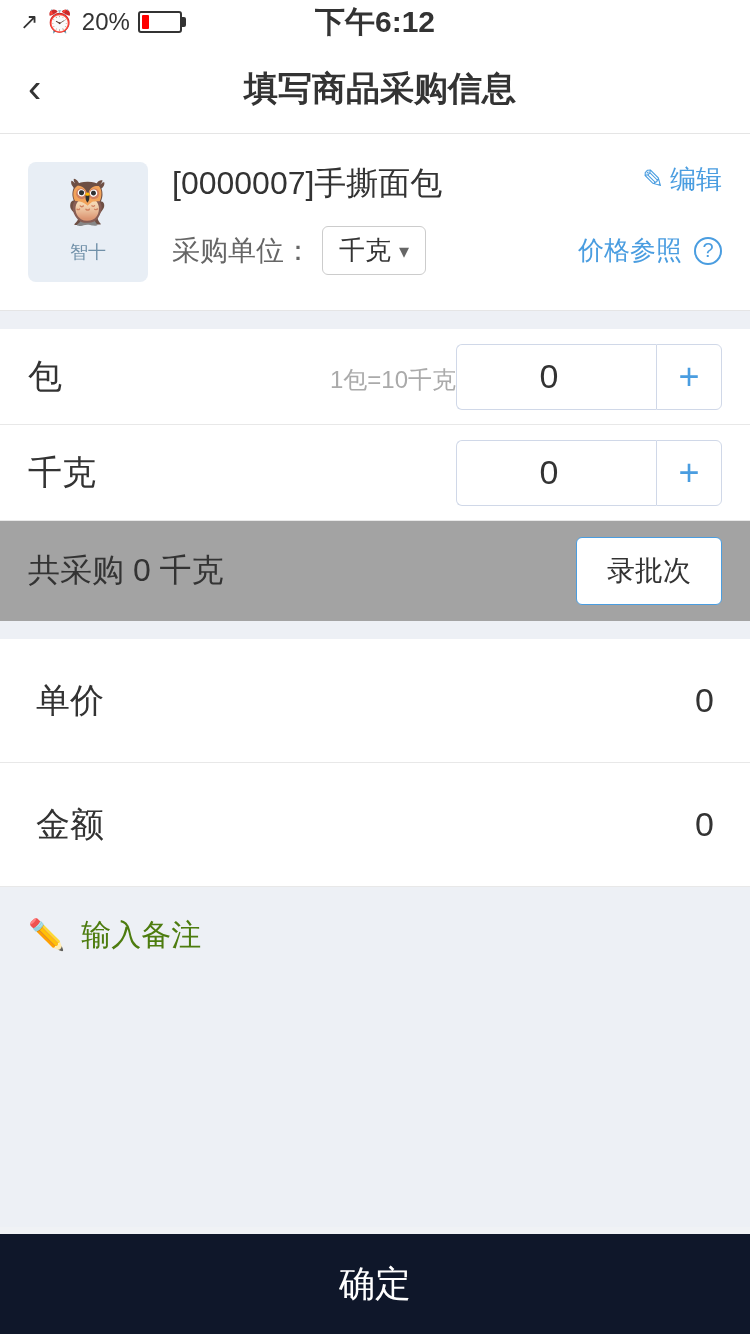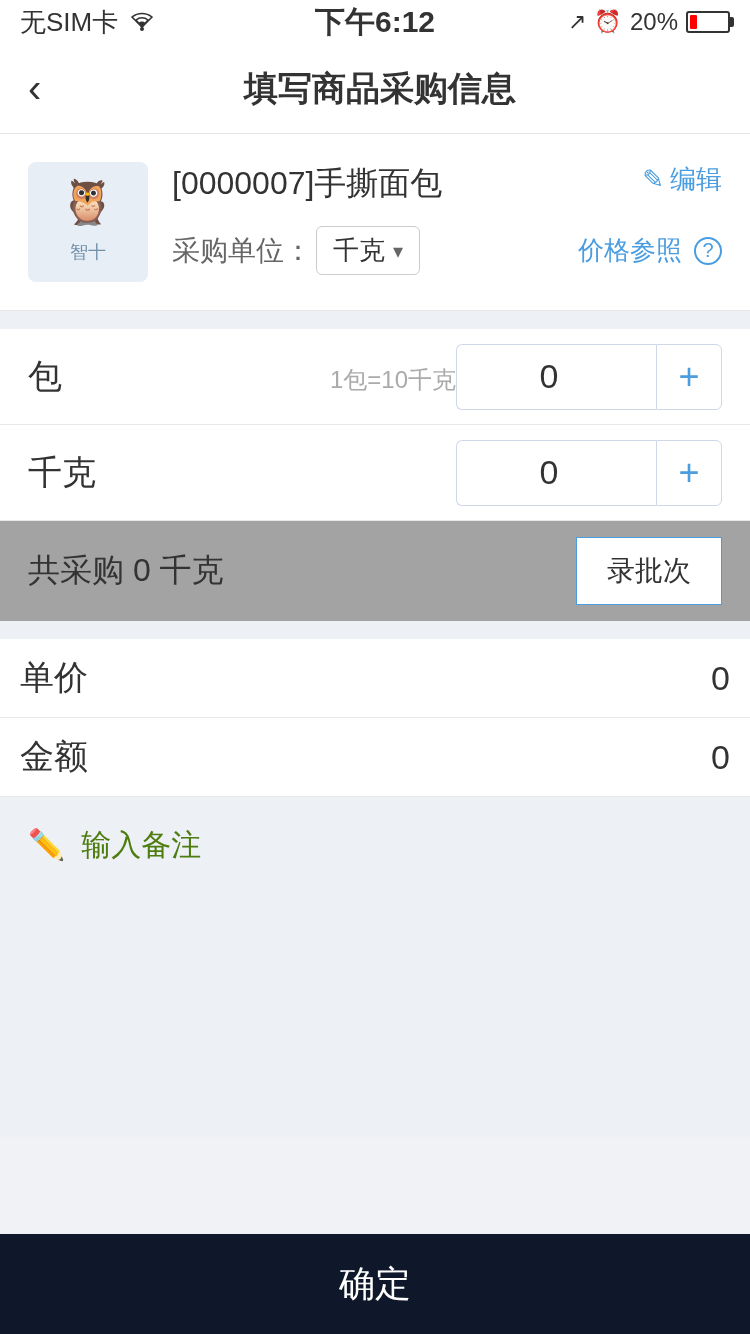--- a/index.html
+++ b/index.html
@@ -253,39 +253,39 @@
       padding: 0 28px;
       height: 100px;
       background: #a3a3a3;
     }
     .summary-text {
       font-size: 32px;
       color: #333;
     }
     .batch-btn {
       border: 1px solid #4a9de0;
-      border-radius: 0;
+      border-radius: 6px;
       padding: 14px 30px;
       font-size: 28px;
       color: #333;
       background: #fff;
       cursor: pointer;
     }
 
     
     .price-section {
       background: #fff;
       margin-top: 0;
     }
     .price-row {
       display: flex;
       align-items: center;
       justify-content: space-between;
-      padding: 0 20px;
-      height: 79px;
+      padding: 0 36px;
+      height: 124px;
       border-bottom: 1px solid #e8e8e8;
     }
     .price-row-label {
       font-size: 34px;
       color: #333;
     }
     .price-row-value {
       font-size: 34px;
       color: #333;
     }
@@ -329,31 +329,20 @@
     }
 
     .content-area {
       padding-bottom: 100px;
     }
   </style>
 </head>
 <body>
 
 <div class="status-bar">
-  <div class="status-left">
-    <span>无SIM卡</span>
-    <span>
-      <svg width="28" height="22" viewBox="0 0 28 22">
-          <path d="M14 18l3.5-4a5 5 0 0 0-7 0L14 18z" fill="#333"></path>
-          <path d="M14 18L8 11a9 9 0 0 1 12 0L14 18z" fill="none" stroke="#333" stroke-width="1.5"></path>
-          <path d="M14 18L4 8a16 16 0 0 1 20 0L14 18z" fill="none" stroke="#333" stroke-width="1.5"></path>
-          <circle cx="14" cy="20" r="2" fill="#333"></circle>
-        </svg>
-    </span>
-  </div>
   <div class="status-center">
     <span>下午6:12</span>
   </div>
   <div class="status-right">
     <span style="font-size:22px;">↗</span>
     <span style="font-size:22px;">⏰</span>
     <span>20%</span>
     <div class="battery-icon">
       <div class="battery-fill"></div>
     </div>
@@ -376,21 +365,21 @@
     </div>
     <div class="product-info">
       <div class="product-header">
         <span class="product-name">[0000007]手撕面包</span>
         <span class="edit-btn">
           <span>✎</span>
           <span>编辑</span>
         </span>
       </div>
       <div class="product-unit-row">
-        <div style="display:flex;align-items:center;gap:4px;">
+        <div style="display:flex;align-items:center;gap:10px;">
           <span class="unit-label">采购单位：</span>
           <div class="unit-select">
             <span>千克</span>
             <span class="unit-select-arrow">▾</span>
           </div>
         </div>
         <div class="price-ref">
           <span>价格参照</span>
           <span style="width:28px;height:28px;border-radius:50%;border:2px solid #4a9de0;display:inline-flex;align-items:center;justify-content:center;font-size:20px;">?</span>
         </div>

